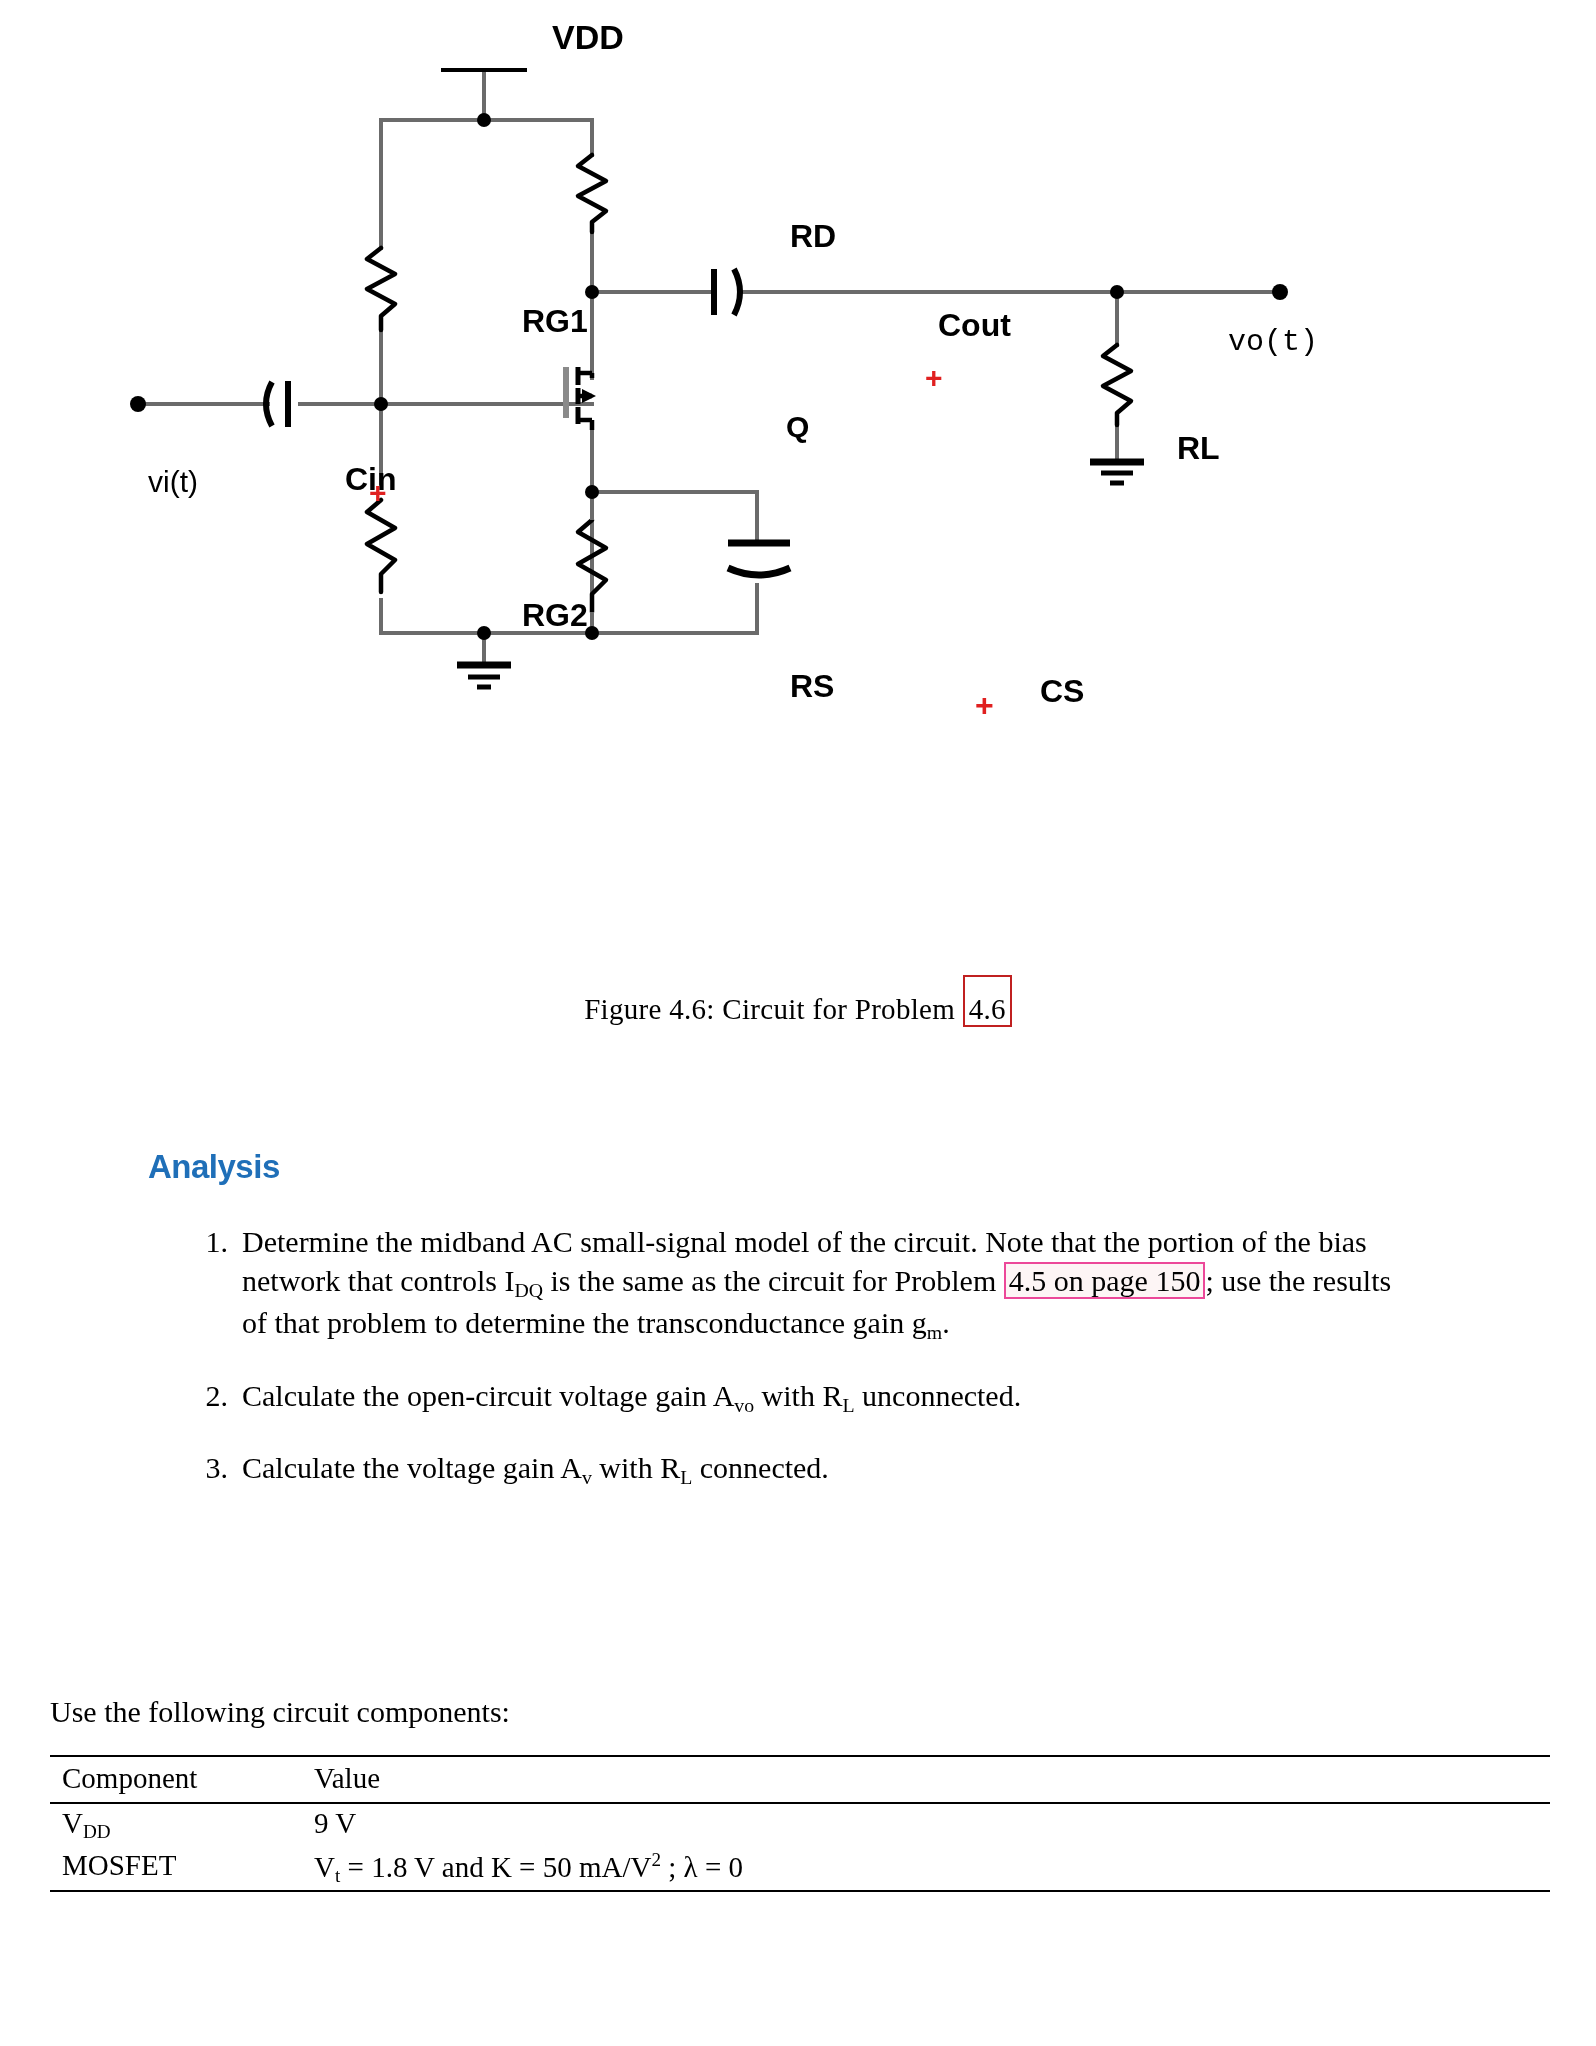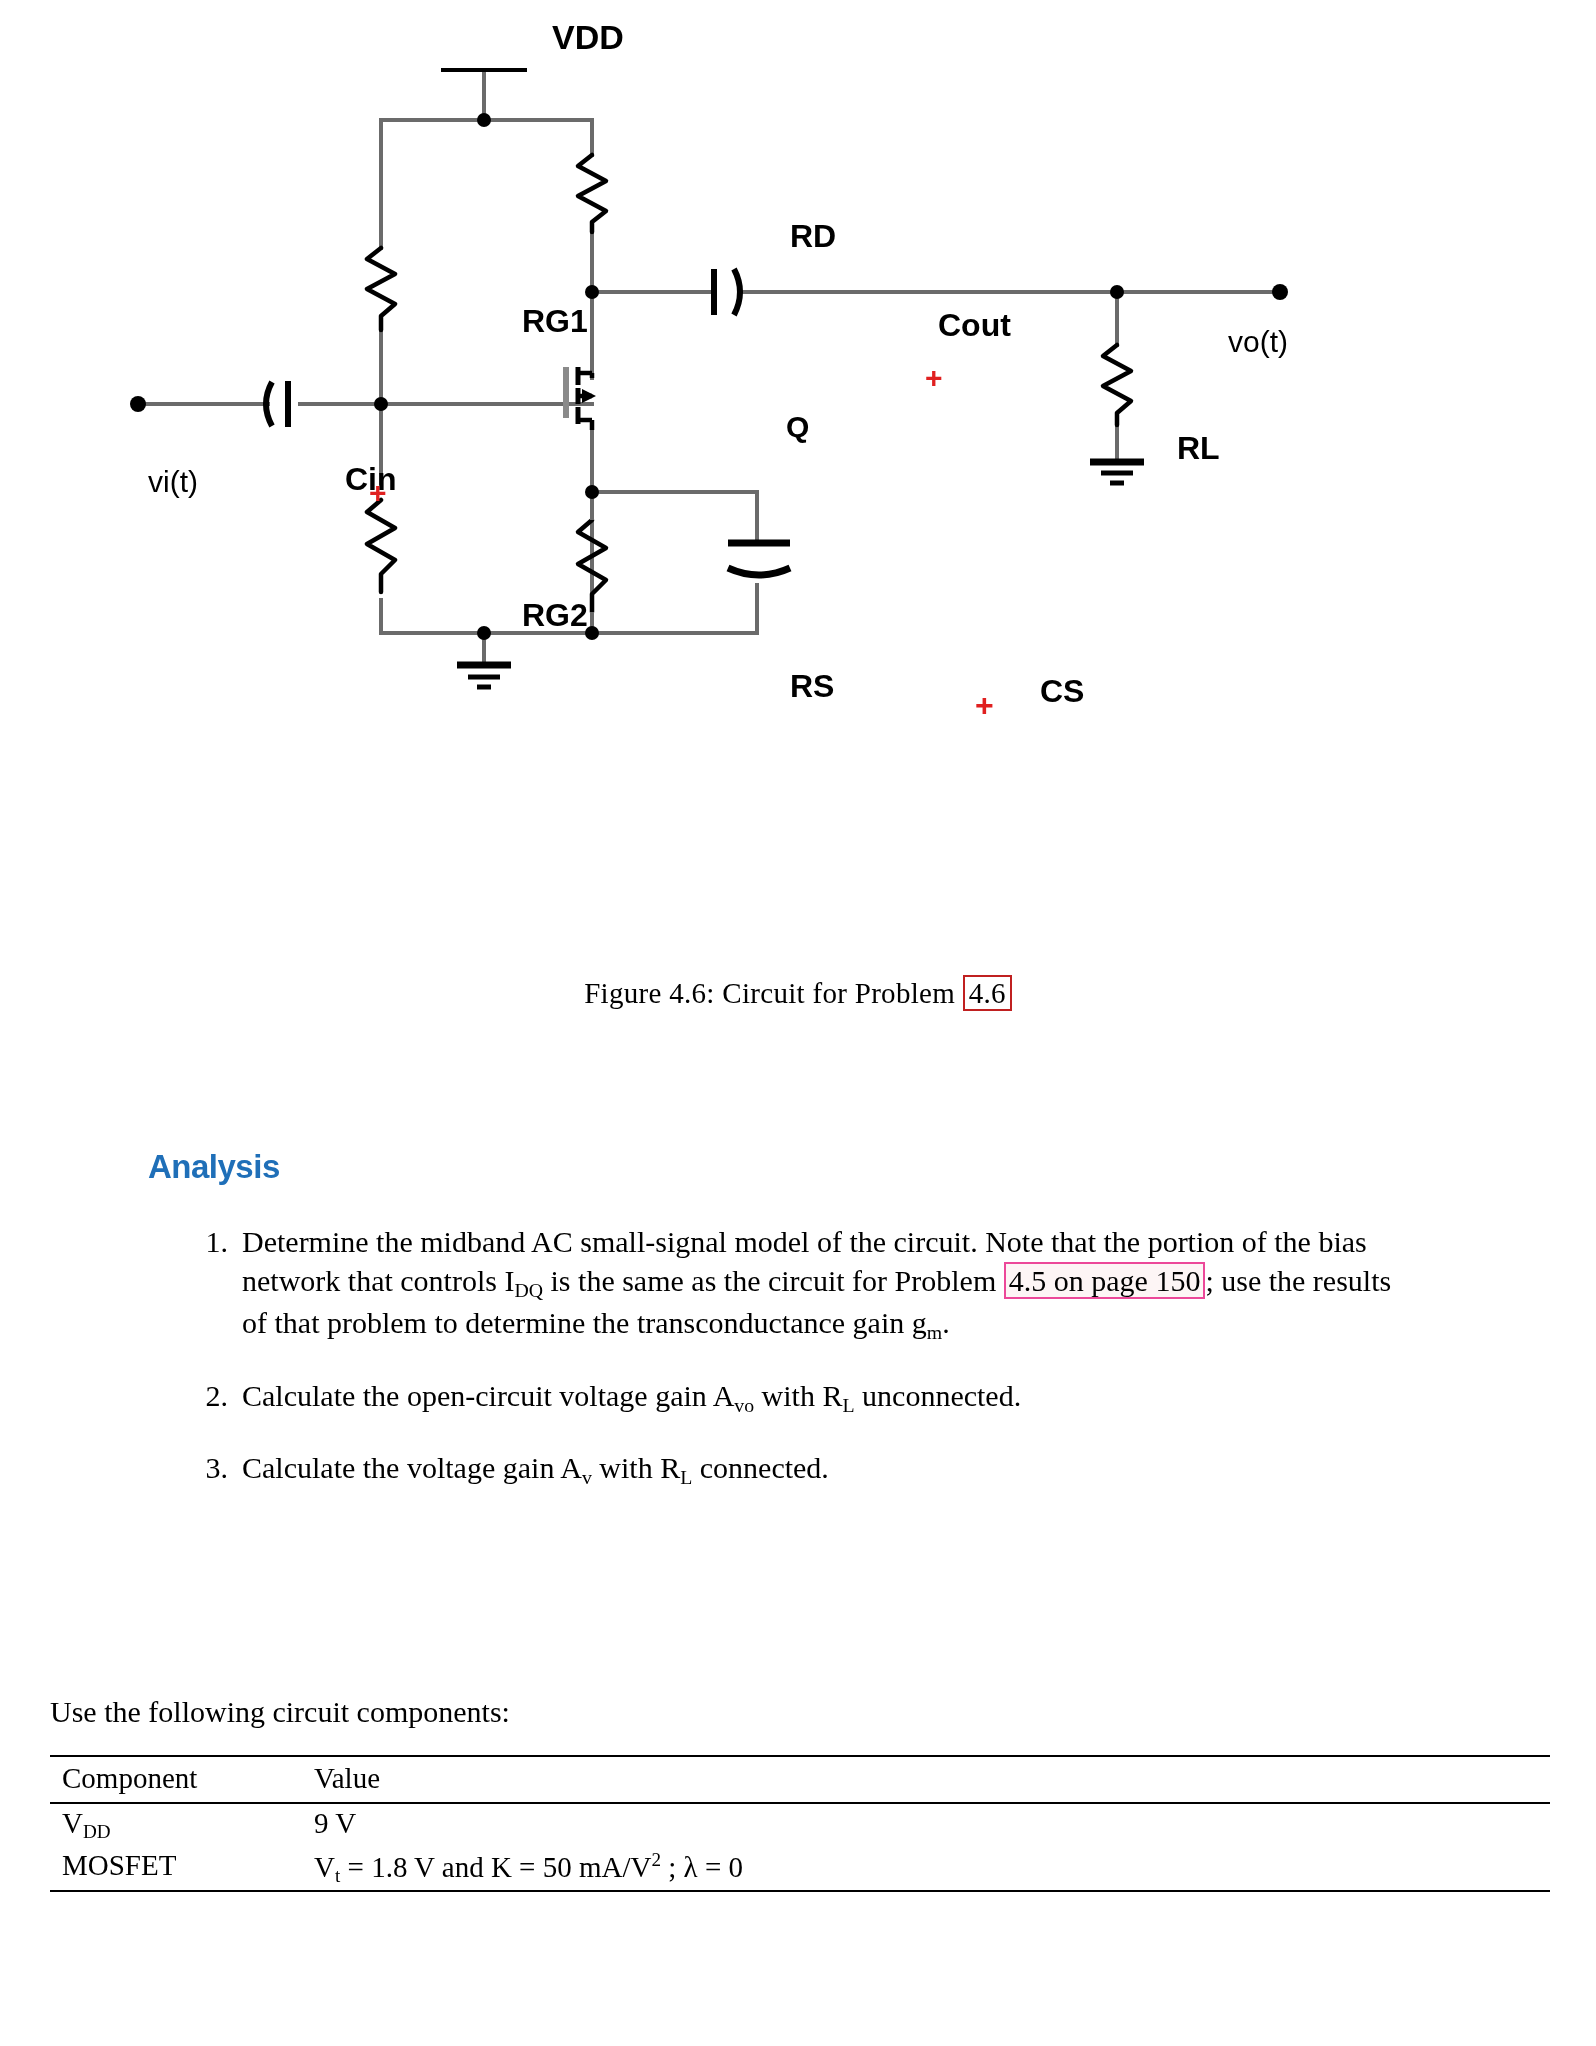--- a/index.html
+++ b/index.html
@@ -40,21 +40,21 @@
     left: 0;
     top: 975px;
     width: 1596px;
     text-align: center;
     font-family: "Liberation Serif", serif;
     font-size: 29px;
     letter-spacing: 0.3px;
   }
   .boxed-ref {
     border: 2px solid #c02020;
-    padding: 1px 4px 1px 4px;
+    padding: 17px 4px 1px 4px;
     display: inline-block;
     line-height: 1.05;
   }
 
   
   #analysis-heading {
     position: absolute;
     left: 148px;
     top: 1148px;
     font-family: "Liberation Sans", sans-serif;
@@ -281,21 +281,21 @@
   <div class="cap-label" style="position:absolute;left:345px;top:461px;font-size:32px;">Cin</div>
 
   <div class="cap-label" style="position:absolute;left:938px;top:307px;font-size:32px;">Cout</div>
 
   <div class="cap-label" style="position:absolute;left:1040px;top:673px;font-size:32px;">CS</div>
 
   <div class="node-label" style="position:absolute;left:786px;top:410px;font-size:30px;">Q</div>
 
   <div style="position:absolute;left:148px;top:465px;font-size:30px;font-family:'Liberation Sans',sans-serif;">vi(t)</div>
 
-  <div style="position:absolute;left:1228px;top:325px;font-size:30px;font-family:Liberation Sans, sans-serif;text-align:right;">vo(t)</div>
+  <div style="position:absolute;left:1228px;top:325px;font-size:30px;font-family:Liberation Mono, monospace;text-align:right;">vo(t)</div>
 
   <div style="position:absolute;left:369px;top:476px;font-size:30px;color:#e02020;font-family:'Liberation Sans',sans-serif;font-weight:bold;">+</div>
   <div style="position:absolute;left:925px;top:361px;font-size:30px;color:#e02020;font-family:'Liberation Sans',sans-serif;font-weight:bold;">+</div>
   <div style="position:absolute;left:975px;top:687px;font-size:32px;color:#e02020;font-family:'Liberation Sans',sans-serif;font-weight:bold;">+</div>
 </div>
 
 <div id="figure-caption">
   <span>Figure 4.6: Circuit for Problem</span><span>&nbsp;</span><span class="boxed-ref">4.6</span>
 </div>
 

